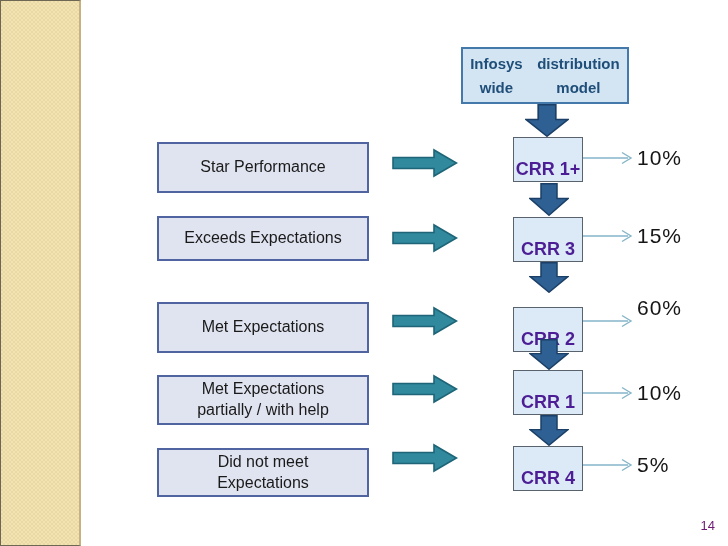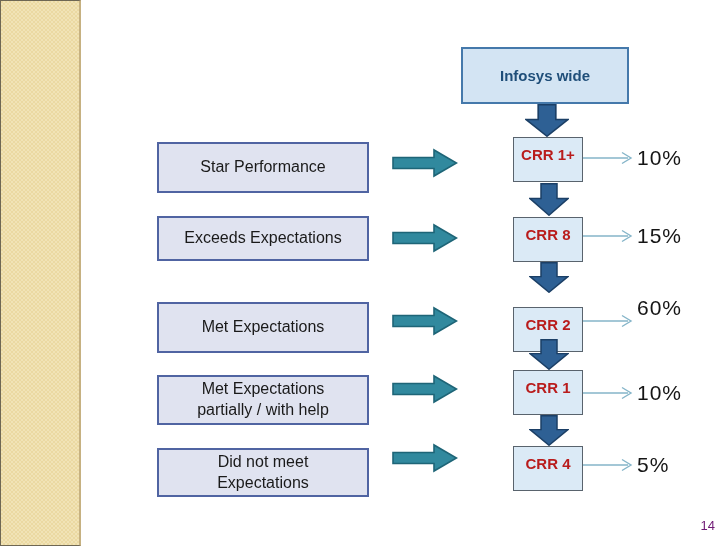--- a/index.html
+++ b/index.html
@@ -39,22 +39,22 @@
   }
   #rating-1{top:142px;height:51px}
   #rating-2{top:216px;height:45px}
   #rating-3{top:302px;height:51px}
   #rating-4{top:375px;height:50px}
   #rating-5{top:448px;height:49px}
   
   .crr-box{
     position:absolute;left:513px;width:70px;height:45px;box-sizing:border-box;
     background:#dbeaf6;border:1.5px solid #59636d;
-    color:#b91c1c;font-weight:bold;font-size:15px;
-    text-align:center;padding-top:8px;
+    color:#4c1d95;font-weight:bold;font-size:18px;
+    text-align:center;padding-top:21px;
   }
   #crr-1{top:137px}
   #crr-2{top:217px}
   #crr-3{top:307px}
   #crr-4{top:370px}
   #crr-5{top:446px}
   
   .teal-arrow{position:absolute;left:392px;width:66px;height:30px}
   #ta-1{top:148px}
   #ta-2{top:223px}
@@ -90,20 +90,21 @@
 </style>
 </head>
 <body>
 
 <div class="slide">
 
   <div class="side-strip"></div>
 
   <div class="title-box">
     <span>Infosys wide</span>
+    <span>distribution model</span>
   </div>
 
   <svg id="da-0" class="down-arrow" viewBox="0 0 40 34" preserveAspectRatio="none">
     <polygon points="12,0.8 28,0.8 28,16 39,16 20,33.2 1,16 12,16" fill="#2e6094" stroke="#1b3f66" stroke-width="1.5"></polygon>
   </svg>
 
   <div id="rating-1" class="rating-box">
     <span>Star Performance</span>
     <span></span>
   </div>
@@ -137,21 +138,21 @@
     <polygon points="1,9.5 42,9.5 42,2 64.5,15 42,28 42,20.5 1,20.5" fill="#31899e" stroke="#1e6577" stroke-width="1.6"></polygon>
   </svg>
   <svg id="ta-5" class="teal-arrow" viewBox="0 0 66 30" preserveAspectRatio="none">
     <polygon points="1,9.5 42,9.5 42,2 64.5,15 42,28 42,20.5 1,20.5" fill="#31899e" stroke="#1e6577" stroke-width="1.6"></polygon>
   </svg>
 
   <div id="crr-1" class="crr-box">
     <span>CRR 1+</span>
   </div>
   <div id="crr-2" class="crr-box">
-    <span>CRR 8</span>
+    <span>CRR 3</span>
   </div>
   <div id="crr-3" class="crr-box">
     <span>CRR 2</span>
   </div>
   <div id="crr-4" class="crr-box">
     <span>CRR 1</span>
   </div>
   <div id="crr-5" class="crr-box">
     <span>CRR 4</span>
   </div>

